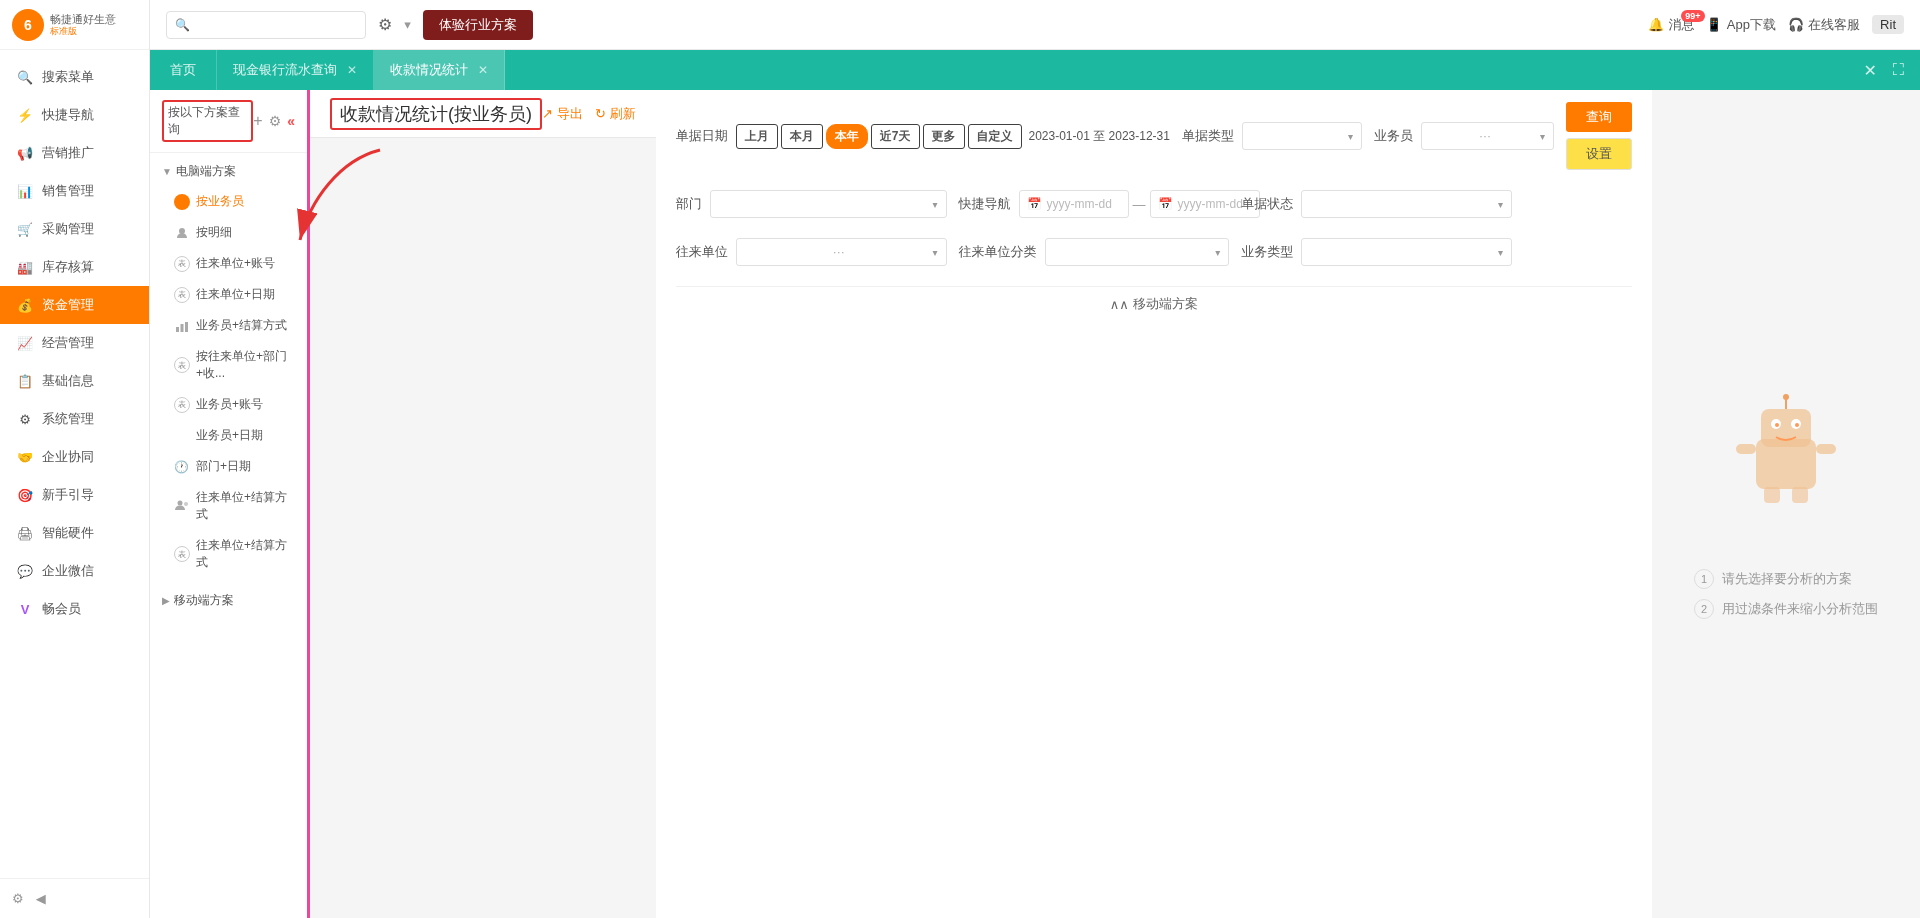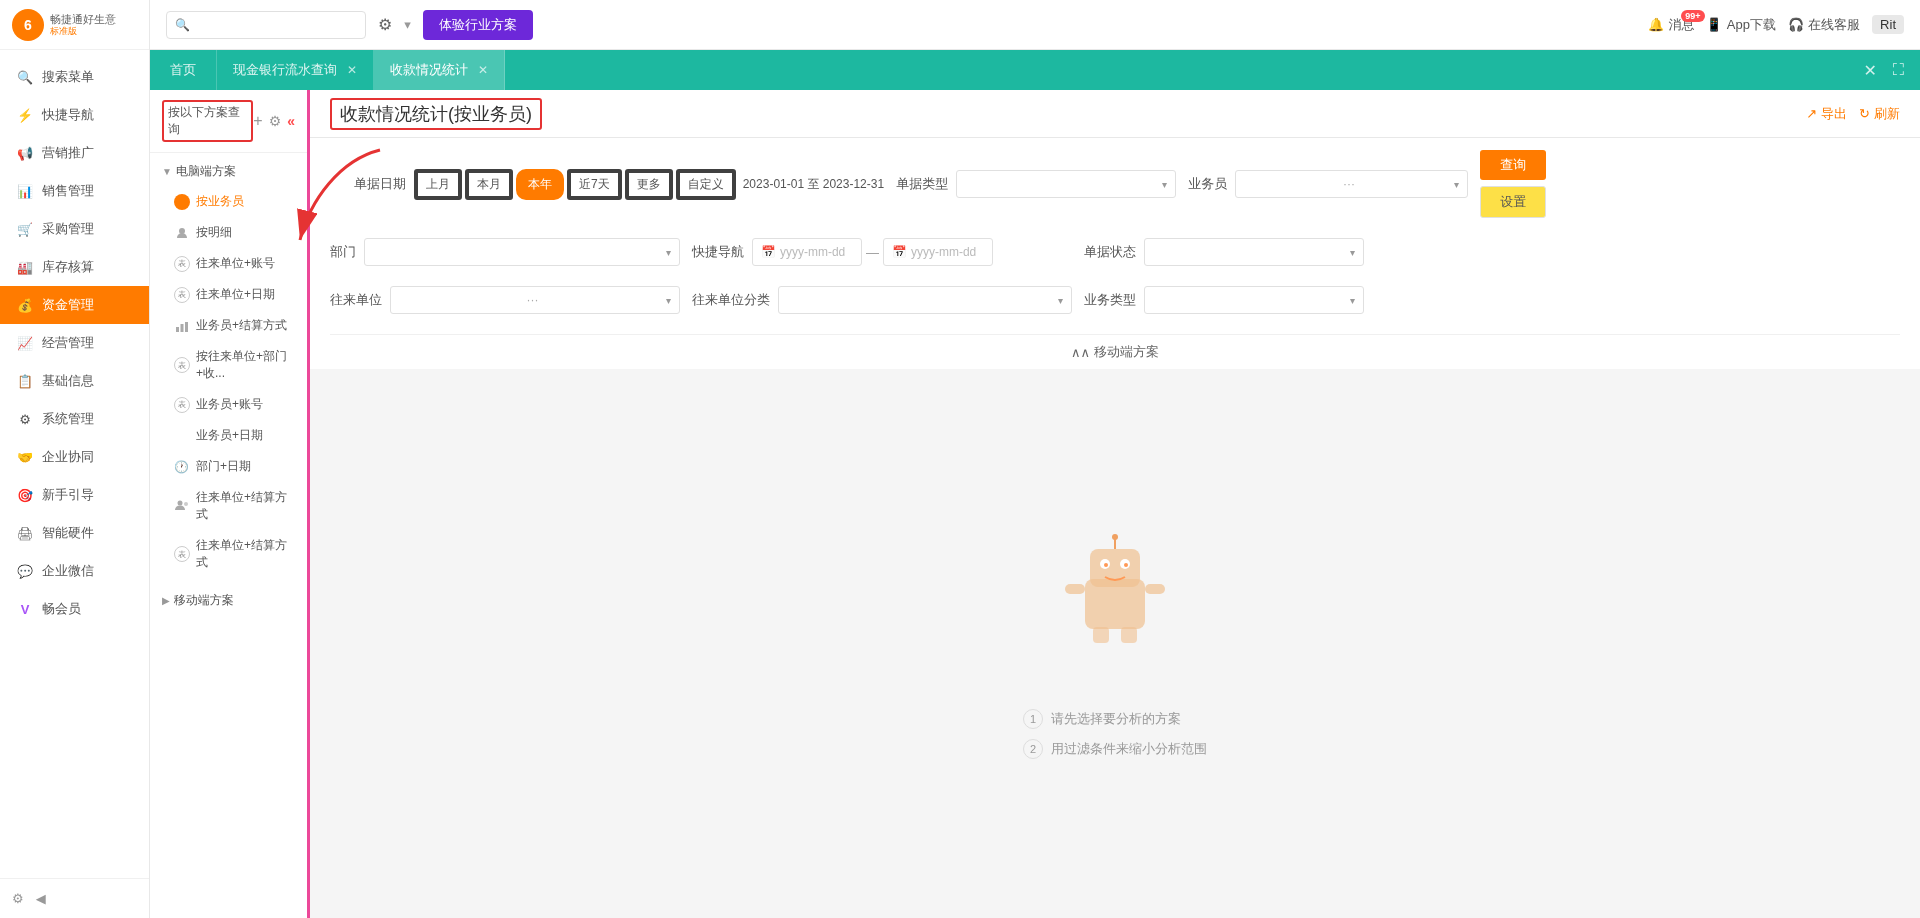--- a/index.html
+++ b/index.html
@@ -26,21 +26,21 @@
     
     .main { flex: 1; display: flex; flex-direction: column; overflow: hidden; }
 
     
     .top-header { height: 50px; background: #fff; border-bottom: 1px solid #e8e8e8; display: flex; align-items: center; padding: 0 16px; gap: 12px; }
     .header-search { flex: 0 0 200px; height: 28px; border: 1px solid #e0e0e0; border-radius: 4px; padding: 0 8px; font-size: 12px; color: #999; display: flex; align-items: center; gap: 6px; cursor: pointer; }
     .header-nav-icons { display: flex; align-items: center; gap: 12px; margin-left: auto; }
     .notification-btn { position: relative; display: flex; align-items: center; gap: 4px; color: #555; cursor: pointer; font-size: 13px; }
     .notification-badge { background: #ff4d4f; color: #fff; font-size: 9px; padding: 1px 4px; border-radius: 8px; position: absolute; top: -6px; right: -10px; font-weight: bold; }
     .header-btn { display: flex; align-items: center; gap: 4px; color: #555; cursor: pointer; font-size: 13px; }
-    .trial-btn { background: #6d28d9; color: #fff; padding: 6px 16px; border-radius: 4px; cursor: pointer; font-size: 13px; border: none; }
+    .trial-btn { background: #7f1d1d; color: #fff; padding: 6px 16px; border-radius: 4px; cursor: pointer; font-size: 13px; border: none; }
 
     
     .tab-bar { height: 40px; background: #1db8a0; display: flex; align-items: center; padding: 0 0 0 0; }
     .tab-item { height: 40px; display: flex; align-items: center; padding: 3px 16px; color: rgba(255,255,255,0.85); cursor: pointer; font-size: 13px; gap: 6px; border-right: 1px solid rgba(255,255,255,0.2); }
     .tab-item.home { padding: 0 20px; }
     .tab-item.active { background: rgba(255,255,255,0.2); color: #fff; }
     .tab-close { color: rgba(255,255,255,0.7); font-size: 12px; margin-left: 4px; cursor: pointer; }
     .tab-bar-right { margin-left: auto; display: flex; align-items: center; padding-right: 8px; }
     .window-btn { color: rgba(255,255,255,0.8); cursor: pointer; padding: 0 8px; font-size: 16px; }
 
@@ -57,35 +57,35 @@
     .scheme-group { padding: 4px 0; }
     .scheme-group-title { display: flex; align-items: center; padding: 6px 12px; font-size: 12px; color: #555; cursor: pointer; gap: 4px; }
     .scheme-group-arrow { font-size: 10px; color: #999; }
 
     .scheme-item { display: flex; align-items: center; padding: 7px 12px 7px 24px; font-size: 12px; color: #555; cursor: pointer; gap: 6px; }
     .scheme-item.active { color: #ff7b00; }
     .scheme-item-icon { width: 16px; height: 16px; border-radius: 50%; background: #ff7b00; display: flex; align-items: center; justify-content: center; color: #fff; font-size: 9px; flex-shrink: 0; }
     .scheme-item-icon.gray { background: #bbb; }
 
     
-    .right-content { flex: 1; display: flex; flex-direction: column; overflow: hidden; }
+    .right-content { flex: 1; display: flex; flex-direction: row; overflow: hidden; }
 
     
     .page-title-bar { background: #fff; padding: 0 20px; height: 48px; display: flex; align-items: center; justify-content: space-between; border-bottom: 1px solid #e8e8e8; }
     .page-title { font-size: 18px; font-weight: 500; color: #333; border: 2px solid #e53333; padding: 2px 8px; display: inline-block; }
     .page-title-actions { display: flex; gap: 12px; align-items: center; }
     .page-title-action { display: flex; align-items: center; gap: 4px; color: #ff7b00; cursor: pointer; font-size: 13px; }
     .filter-row { display: flex; align-items: center; gap: 16px; margin-bottom: 10px; }
     .filter-row:last-child { margin-bottom: 0; }
 
     .filter-item { display: flex; align-items: center; gap: 8px; flex: 1; min-width: 0; }
     .filter-label { color: #555; font-size: 13px; white-space: nowrap; flex-shrink: 0; }
 
     .date-selector { display: flex; align-items: center; gap: 4px; }
-    .date-btn { padding: 3px 8px; border: 4px solid #404040; border-radius: 3px; background: #fff; cursor: pointer; font-size: 12px; color: #555; }
+    .date-btn { padding: 3px 8px; border: 1px solid #404040; border-radius: 3px; background: #fff; cursor: pointer; font-size: 12px; color: #555; font-weight: bold; }
     .date-btn.active { background: #ff7b00; color: #fff; border-color: #ff7b00; border-radius: 10px; }
     .date-range { font-size: 12px; color: #555; margin-left: 4px; }
 
     .filter-select { flex: 1; height: 28px; border: 1px solid #e0e0e0; border-radius: 3px; padding: 0 8px; font-size: 12px; display: flex; align-items: center; justify-content: space-between; cursor: pointer; background: #fff; min-width: 0; }
     .filter-select-arrow { color: #999; font-size: 10px; }
 
     .date-input-group { display: flex; align-items: center; gap: 4px; }
     .date-input { height: 28px; border: 1px solid #e0e0e0; border-radius: 3px; padding: 0 8px; font-size: 12px; color: #bbb; display: flex; align-items: center; gap: 4px; cursor: pointer; }
     .date-separator { color: #999; }
 
@@ -341,21 +341,21 @@
             <div class="page-title-action">
               <span>↻</span>
               <span>刷新</span>
             </div>
           </div>
         </div>
 
         <div class="filter-block">
 
           <div class="filter-row" style="display:flex;align-items:center;gap:12px;padding-bottom:10px;">
-            <div class="filter-item" style="flex:0 0 auto;margin-left:24px;">
+            <div class="filter-item" style="flex:0 0 auto;">
               <span class="filter-label">单据日期</span>
               <div class="date-selector" style="display:flex;align-items:center;gap:3px;flex-wrap:wrap;">
                 <span class="date-btn">上月</span>
                 <span class="date-btn">本月</span>
                 <span class="date-btn active">本年</span>
                 <span class="date-btn">近7天</span>
                 <span class="date-btn">更多</span>
                 <span class="date-btn">自定义</span>
                 <span class="date-range">2023-01-01 至 2023-12-31</span>
               </div>

